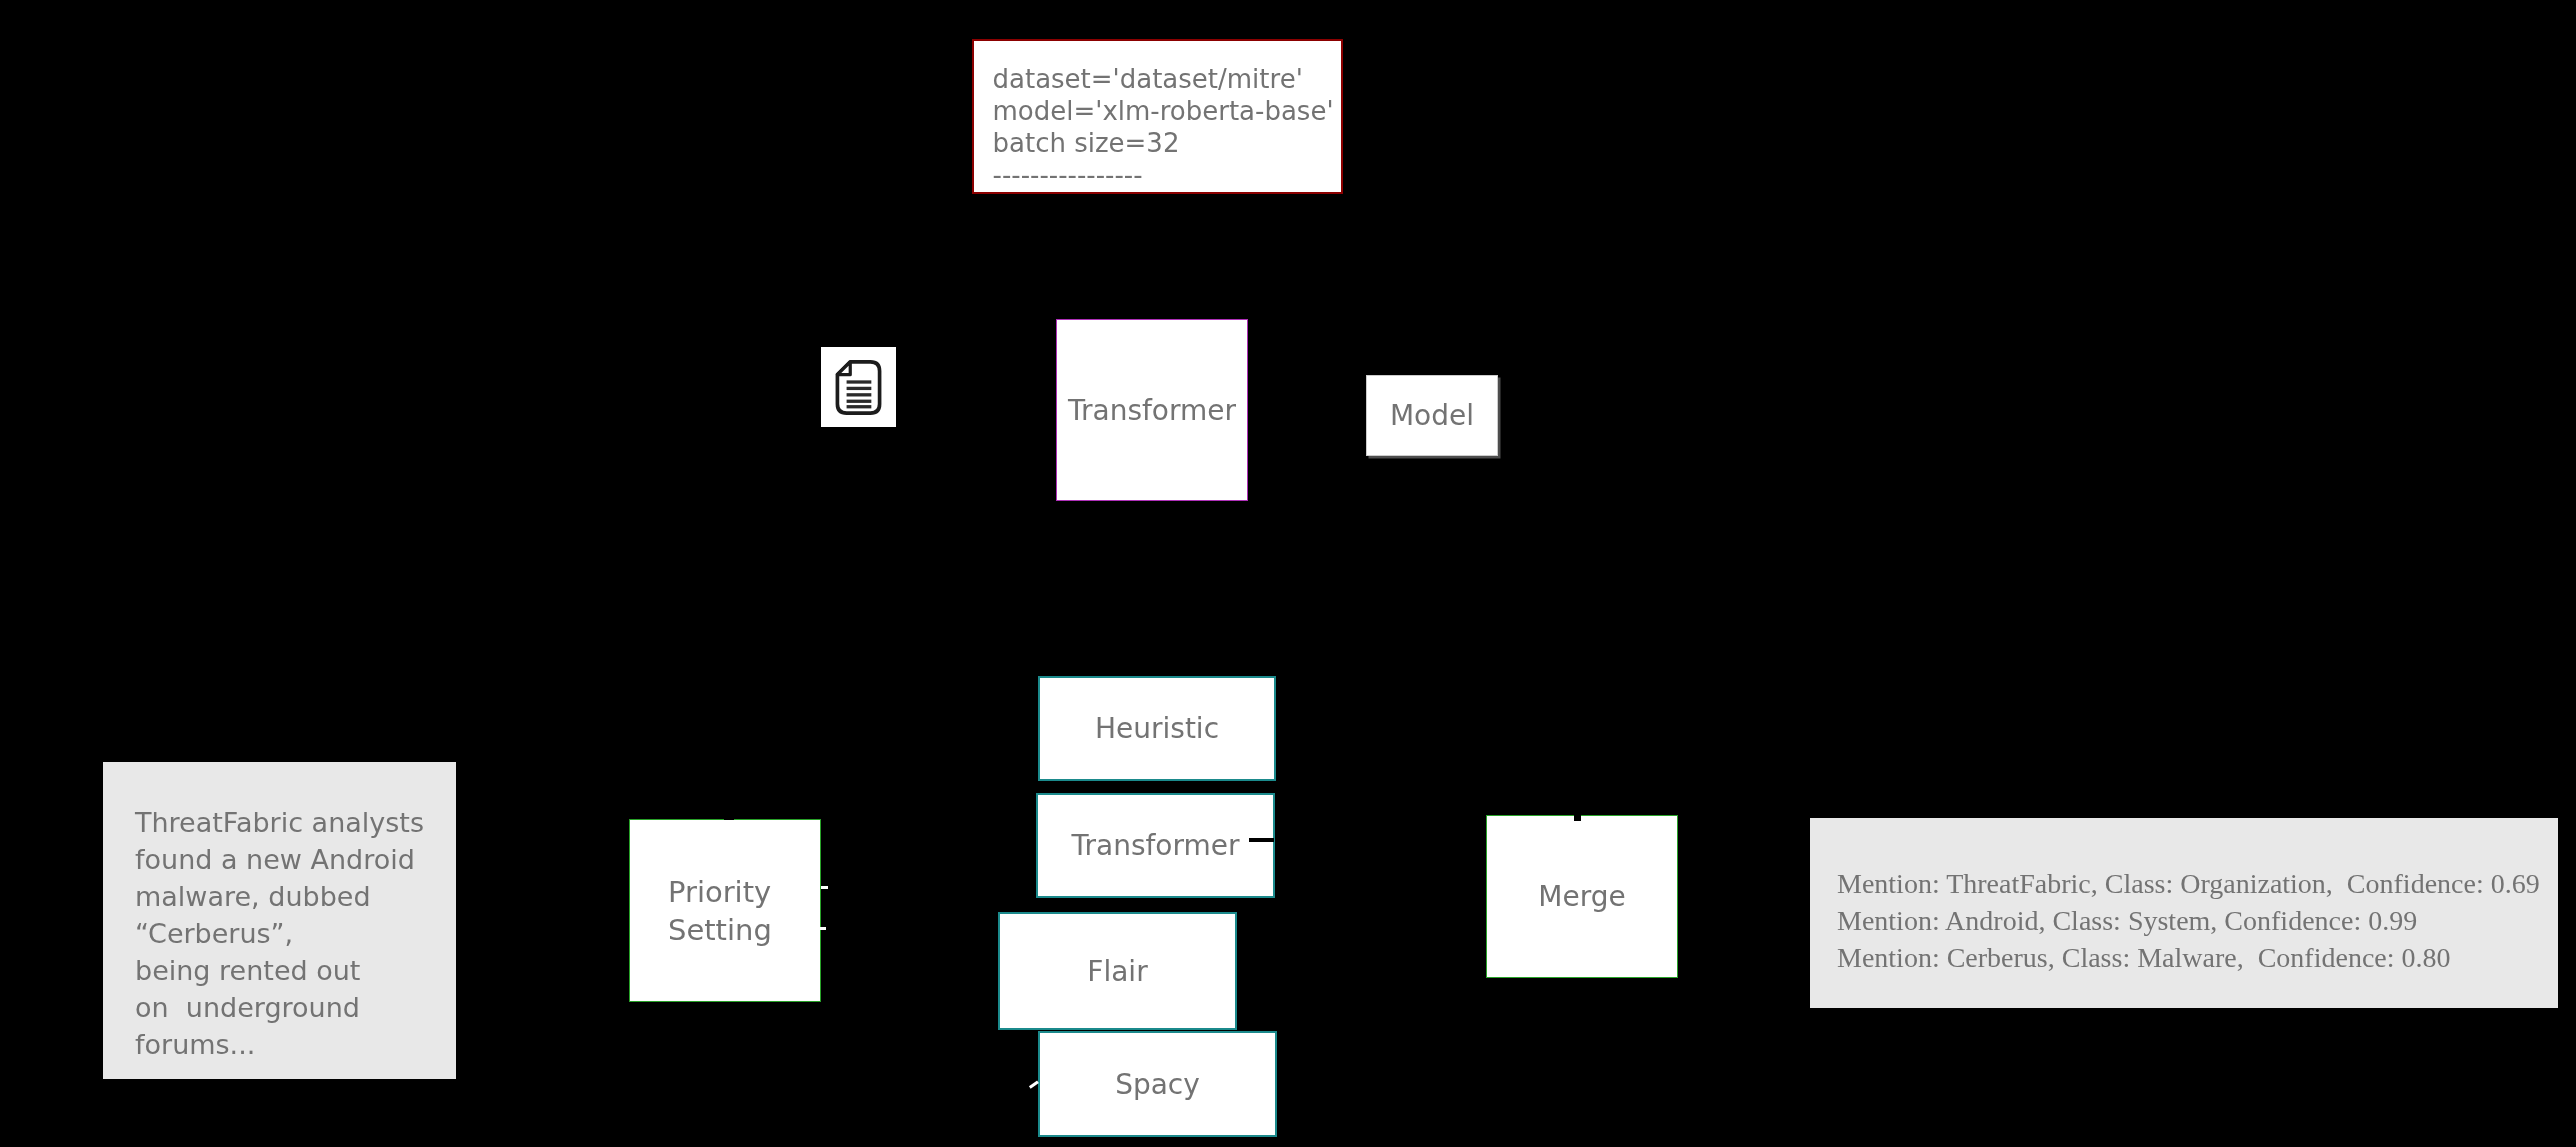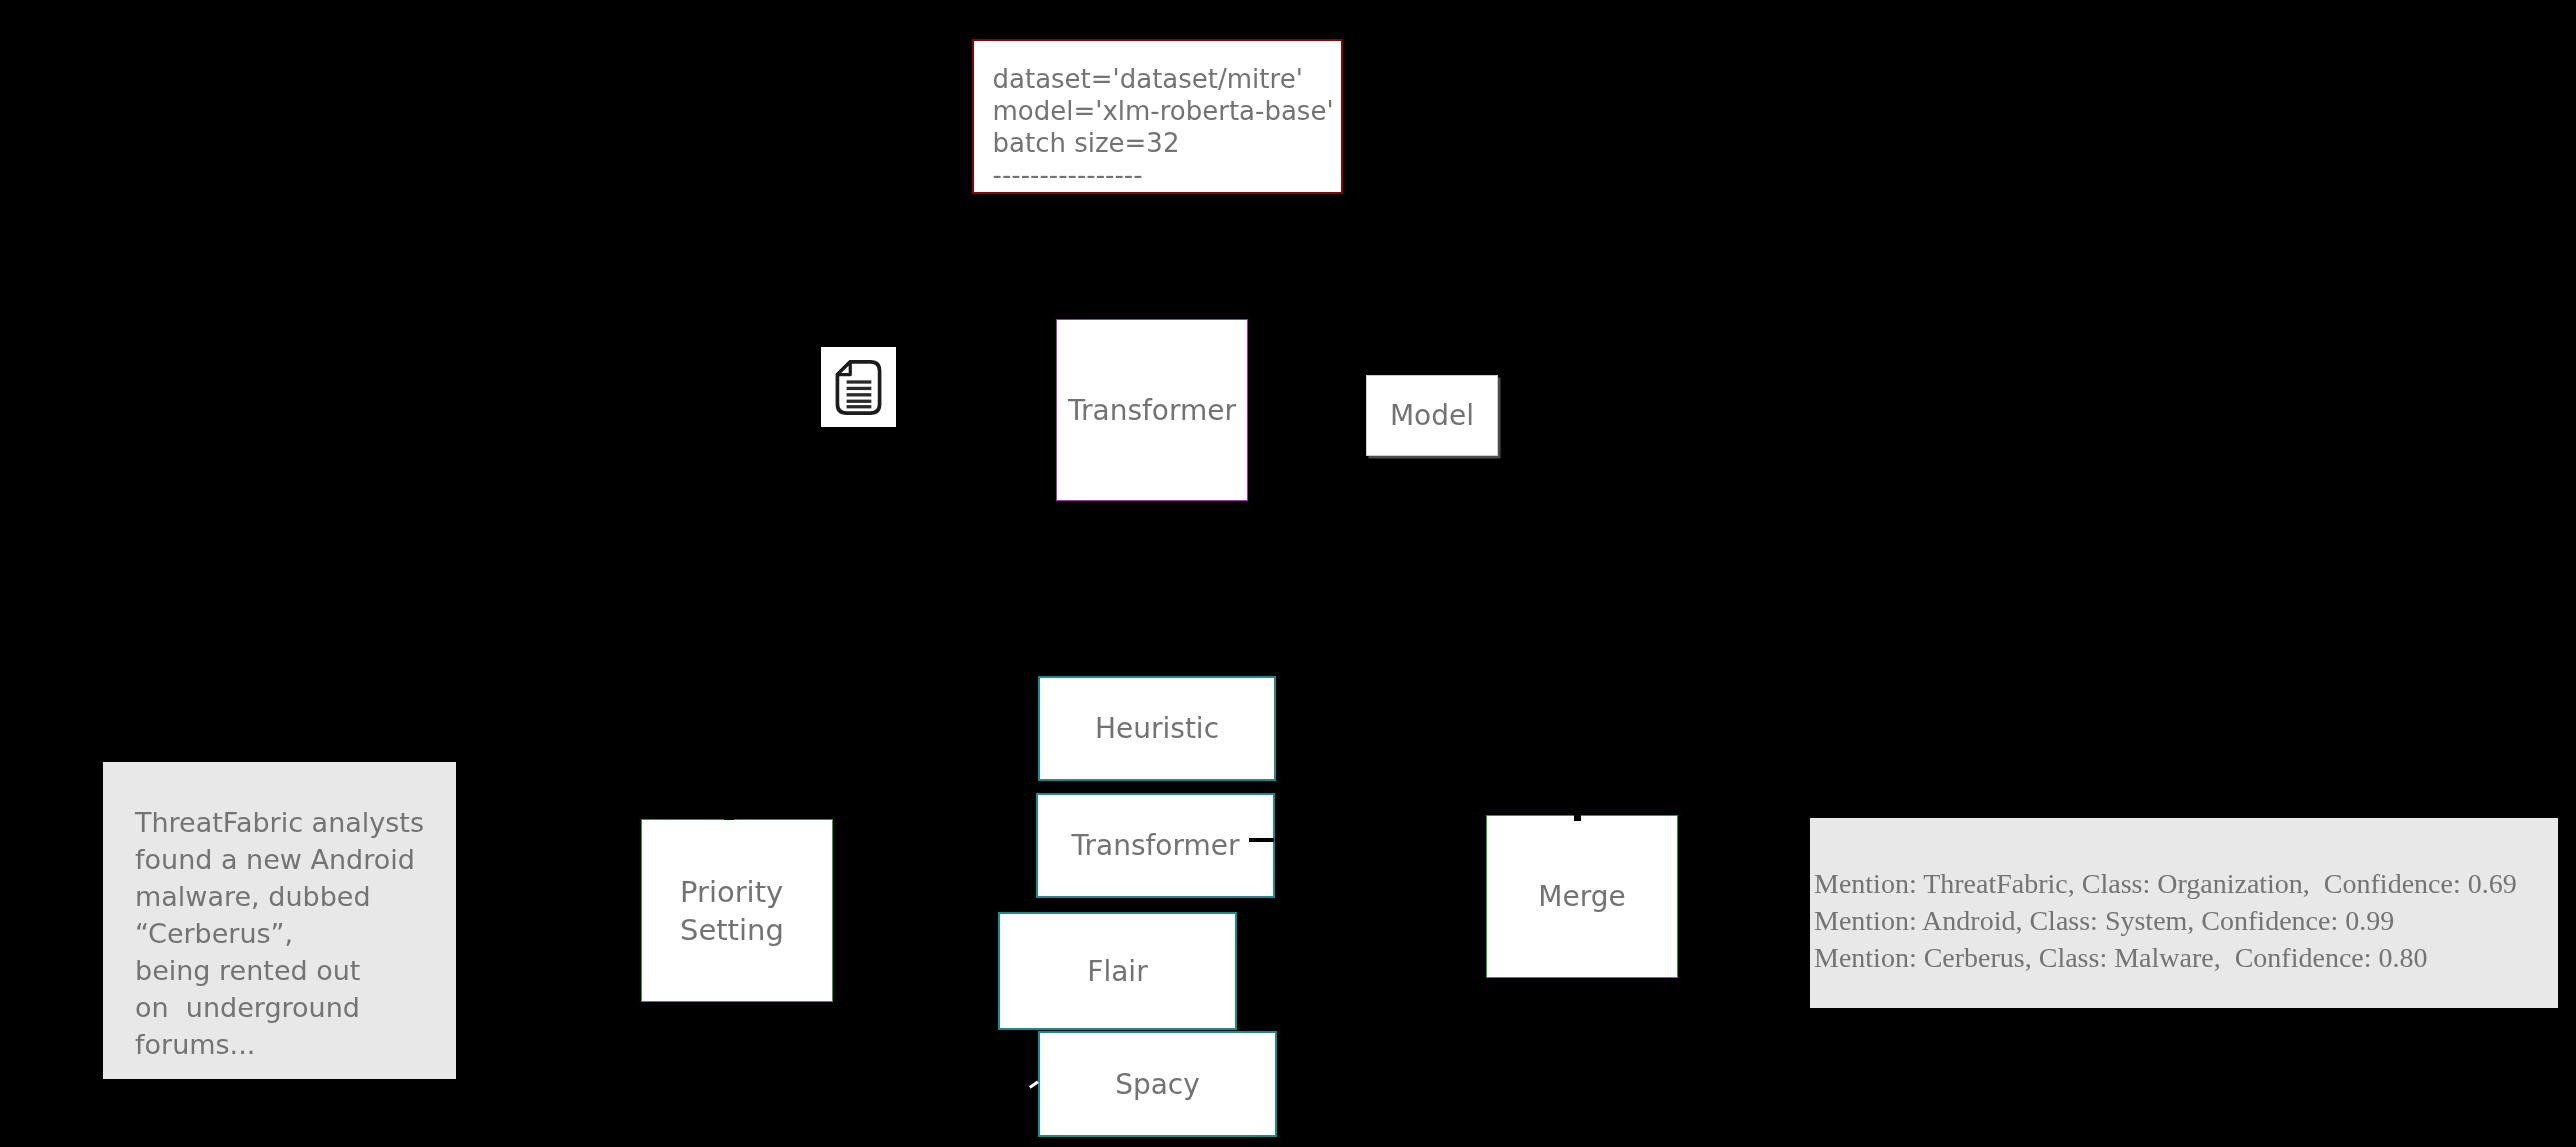--- a/index.html
+++ b/index.html
@@ -13,28 +13,28 @@
   .doc-wrap{left:821px;top:347px;width:75px;height:80px;display:flex;align-items:center;justify-content:center;}
   .transformer-top{left:1056px;top:319px;width:192px;height:182px;border:1.7px solid #ae30b8;font-size:28px;}
   .model{left:1366px;top:375px;width:132px;height:81px;border:1.7px solid #cccccc;
          box-shadow:2.5px 2.5px 0 rgba(140,140,140,.55);font-size:28px;}
   .graybox{background:#e8e8e8;}
   .input-box{left:103px;top:762px;width:353px;height:317px;padding:42px 0 0 32px;
              font-size:27px;line-height:37px;}
   .input-box .ln{white-space:pre;}
   .priority{left:629px;top:819px;width:192px;height:183px;border:1.7px solid #28a228;
             display:flex;flex-direction:column;justify-content:center;padding-left:38px;
-            font-size:29px;line-height:38px;box-sizing:border-box;margin-left:12px;}
+            font-size:29px;line-height:38px;box-sizing:border-box;}
   .teal{border:2.5px solid #1b8a8c;font-size:28px;}
   .heuristic{left:1038px;top:676px;width:238px;height:105px;}
   .transformer-mid{left:1036px;top:793px;width:239px;height:105px;}
   .flair{left:998px;top:912px;width:239px;height:118px;}
   .spacy{left:1038px;top:1031px;width:239px;height:106px;}
   .merge{left:1486px;top:815px;width:192px;height:163px;border:1.7px solid #28a228;font-size:28px;}
-  .output-box{left:1810px;top:818px;width:748px;height:190px;padding:47px 0 0 4px;
+  .output-box{left:1810px;top:818px;width:748px;height:190px;padding:47px 0 0 27px;
               font-family:"Liberation Serif","DejaVu Serif",serif;font-size:28px;line-height:37px;}
   .output-box .ln{white-space:pre;}
   .artifact{position:absolute;}
 </style>
 </head>
 <body>
 
 <div id="canvas">
 
   <div class="box cfg">

